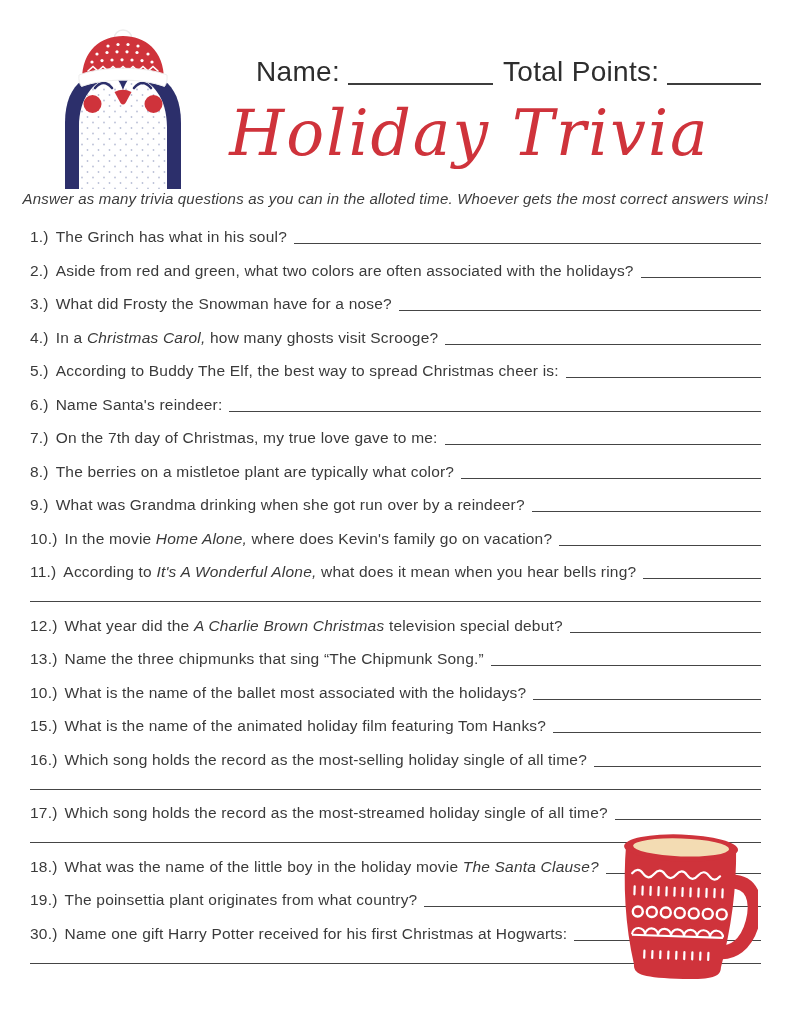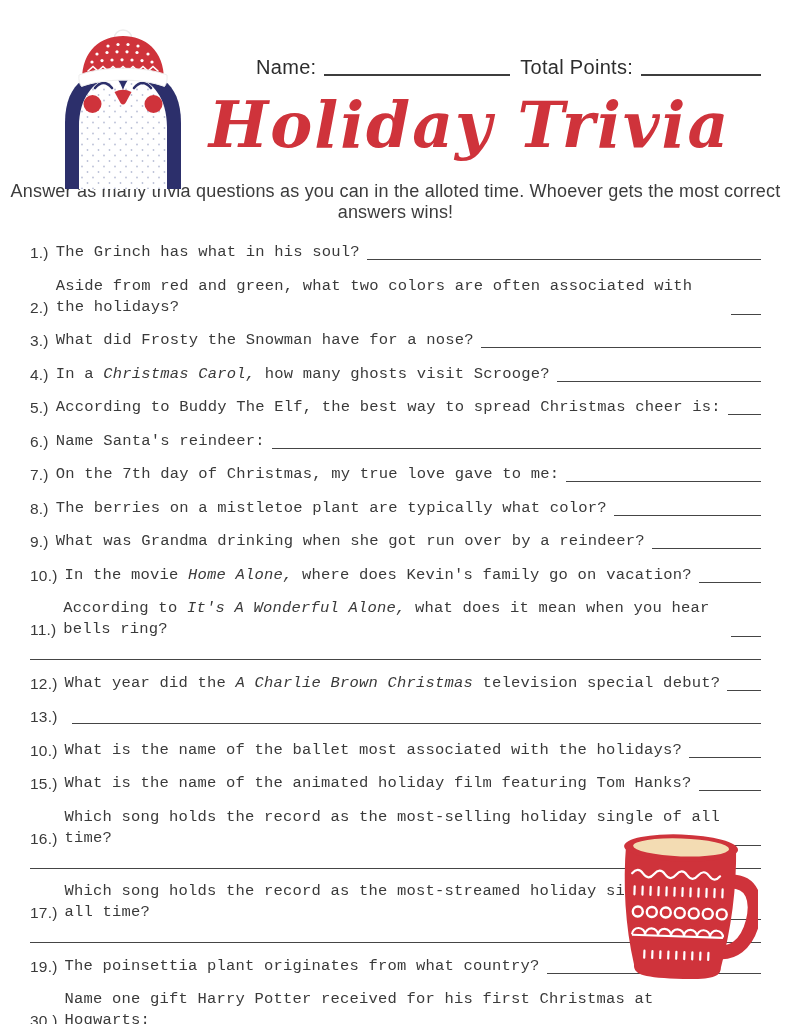--- a/index.html
+++ b/index.html
@@ -14,61 +14,62 @@
   }
 
   
   .penguin-wrap {
     position: absolute; left: 52px; top: 26px;
     width: 142px; height: 168px;
   }
   .header-fields {
     display: flex; align-items: flex-end;
     margin: 56px 30px 0 256px;
-    font-size: 20px; color: #2d2d2d;
+    font-size: 28px; color: #2d2d2d;
     letter-spacing: 0.3px;
   }
   .h-label { white-space: nowrap; padding-bottom: 1px; }
   .h-line {
     border-bottom: 2px solid #3d3d3d;
     margin: 0 10px 4px 8px; height: 14px;
   }
   .h-line.name  { flex: 1.55; }
   .h-line.points{ flex: 1; margin-right: 0; }
 
   .title {
     margin: 2px 30px 0 178px;
     text-align: center;
     font-family: "DejaVu Serif", serif;
     font-style: italic;
-    font-weight: 700;
+    font-weight: 400;
     font-size: 63px;
     line-height: 86px;
     letter-spacing: 2px;
   }
 
   .subtitle {
     text-align: center;
-    font-size: 18px;
+    font-style: italic;
+    font-size: 15px;
     letter-spacing: 0.2px;
     margin-top: 13px;
     color: #3c3c3c;
   }
 
   
   .questions { margin: 19px 30px 0 30px; }
   .q-row { margin-bottom: 12.5px; }
   .q-main {
     display: flex; align-items: flex-end;
     font-size: 15.5px; line-height: 21px;
     letter-spacing: 0.2px;
     white-space: pre-wrap;
   }
   .q-num { margin-right: 7px; white-space: nowrap; }
-  .q-text { white-space: pre-wrap; font-family: Liberation Mono, monospace; }
+  .q-text { white-space: pre-wrap; }
   .answer-line {
     flex: 1; min-width: 30px;
     border-bottom: 1.8px solid #454545;
     margin: 0 0 3px 7px; height: 12px;
   }
   .answer-line-full {
     border-bottom: 1.8px solid #454545;
     height: 20px; margin-bottom: 1px;
   }
   .italic { font-style: italic; }
@@ -252,20 +253,21 @@
       <span class="q-num">12.)</span>
       <span class="q-text"><span>What year did the </span><span class="italic">A Charlie Brown Christmas</span><span> television special debut?</span></span>
       <span class="answer-line"></span>
     </div>
 
   </div>
 
   <div class="q-row">
     <div class="q-main">
       <span class="q-num">13.)</span>
+      <span class="q-text"><span>Name the three chipmunks that sing “The Chipmunk Song.”</span></span>
       <span class="answer-line"></span>
     </div>
 
   </div>
 
   <div class="q-row">
     <div class="q-main">
       <span class="q-num">10.)</span>
       <span class="q-text"><span>What is the name of the ballet most associated with the holidays?</span></span>
       <span class="answer-line"></span>
@@ -293,20 +295,28 @@
 
   <div class="q-row">
     <div class="q-main">
       <span class="q-num">17.)</span>
       <span class="q-text"><span>Which song holds the record as the most-streamed holiday single of all time?</span></span>
       <span class="answer-line"></span>
     </div>
     <div class="answer-line-full"></div>
   </div>
 
+  <div class="q-row">
+    <div class="q-main">
+      <span class="q-num">18.)</span>
+      <span class="q-text"><span>What was the name of the little boy in the holiday movie </span><span class="italic">The Santa Clause?</span></span>
+      <span class="answer-line"></span>
+    </div>
+
+  </div>
 
   <div class="q-row">
     <div class="q-main">
       <span class="q-num">19.)</span>
       <span class="q-text"><span>The poinsettia plant originates from what country?</span></span>
       <span class="answer-line"></span>
     </div>
 
   </div>
 

